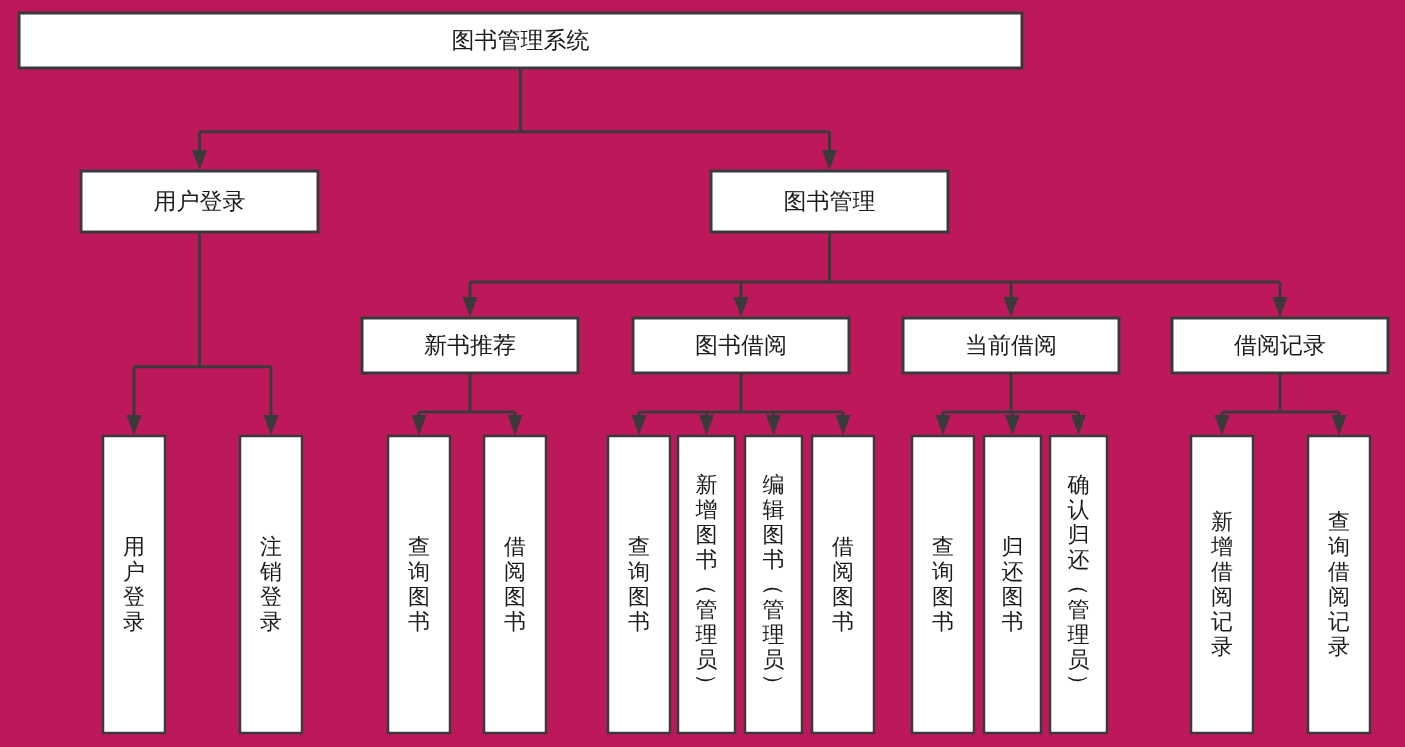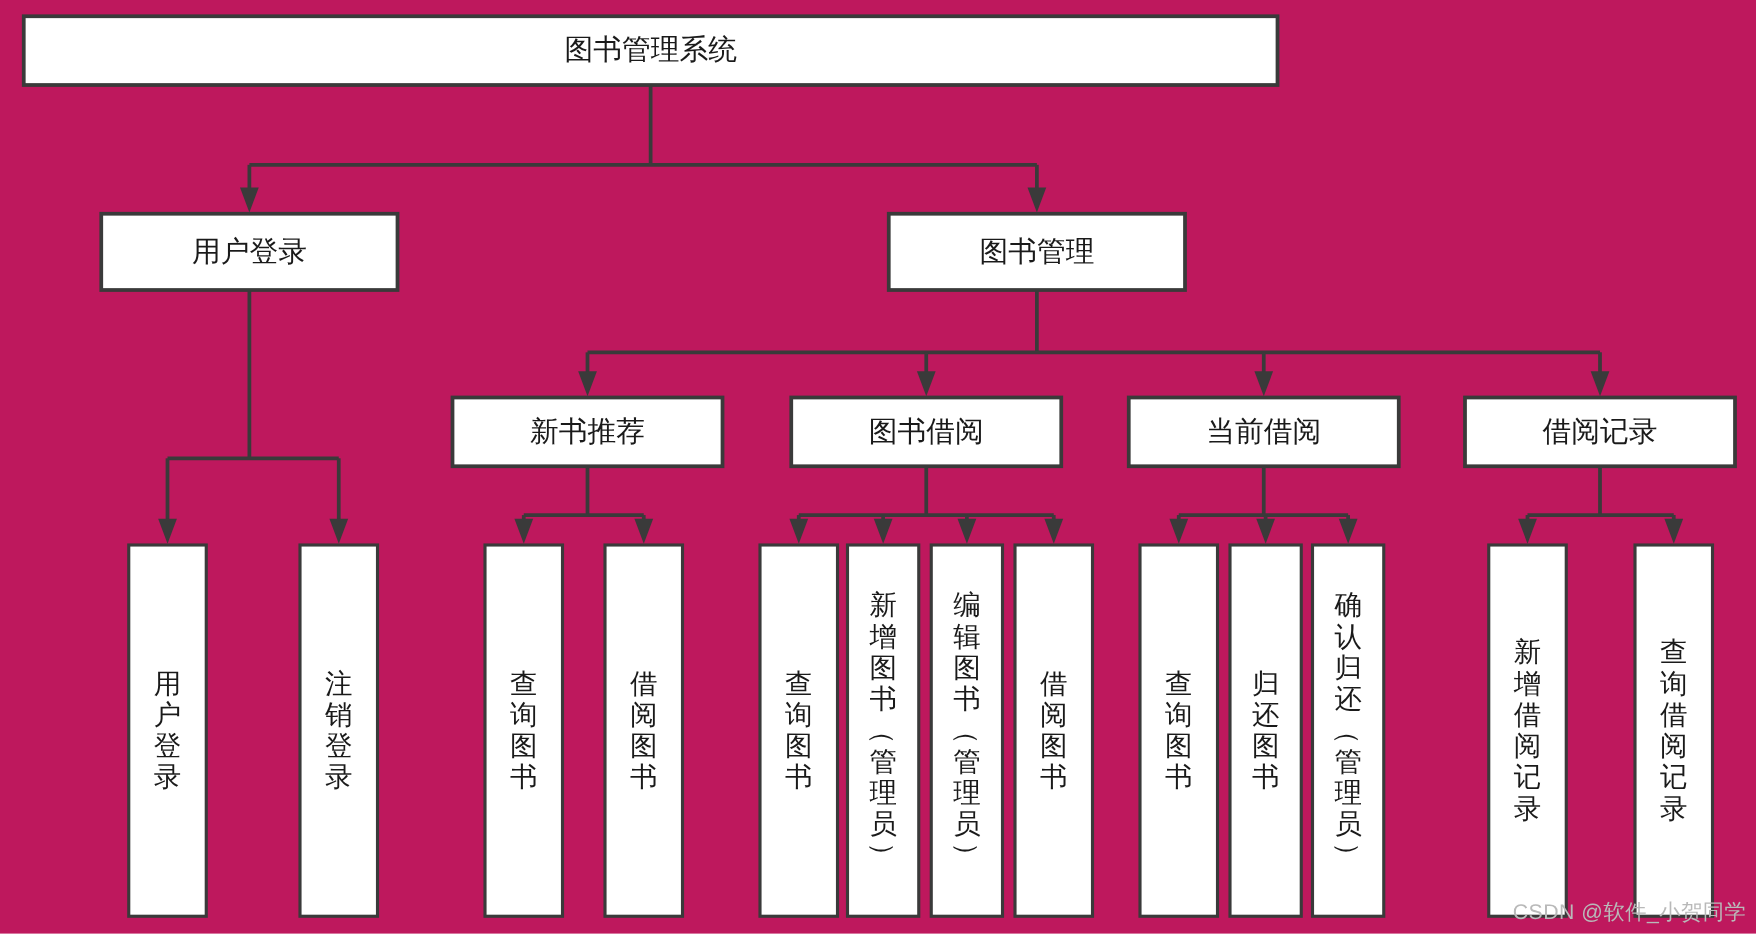--- a/index.html
+++ b/index.html
@@ -273,14 +273,13 @@
           <text x="1339" y="529" class="node-label-v" text-anchor="middle">查</text>
           <text x="1339" y="554" class="node-label-v" text-anchor="middle">询</text>
           <text x="1339" y="579" class="node-label-v" text-anchor="middle">借</text>
           <text x="1339" y="604" class="node-label-v" text-anchor="middle">阅</text>
           <text x="1339" y="629" class="node-label-v" text-anchor="middle">记</text>
           <text x="1339" y="654" class="node-label-v" text-anchor="middle">录</text>
           <title>查询借阅记录</title>
         </g>
       </g>
   </svg>
-  <div class="watermark">CSDN @软件_小贺同学</div>
 </div>
 
 </body></html>

